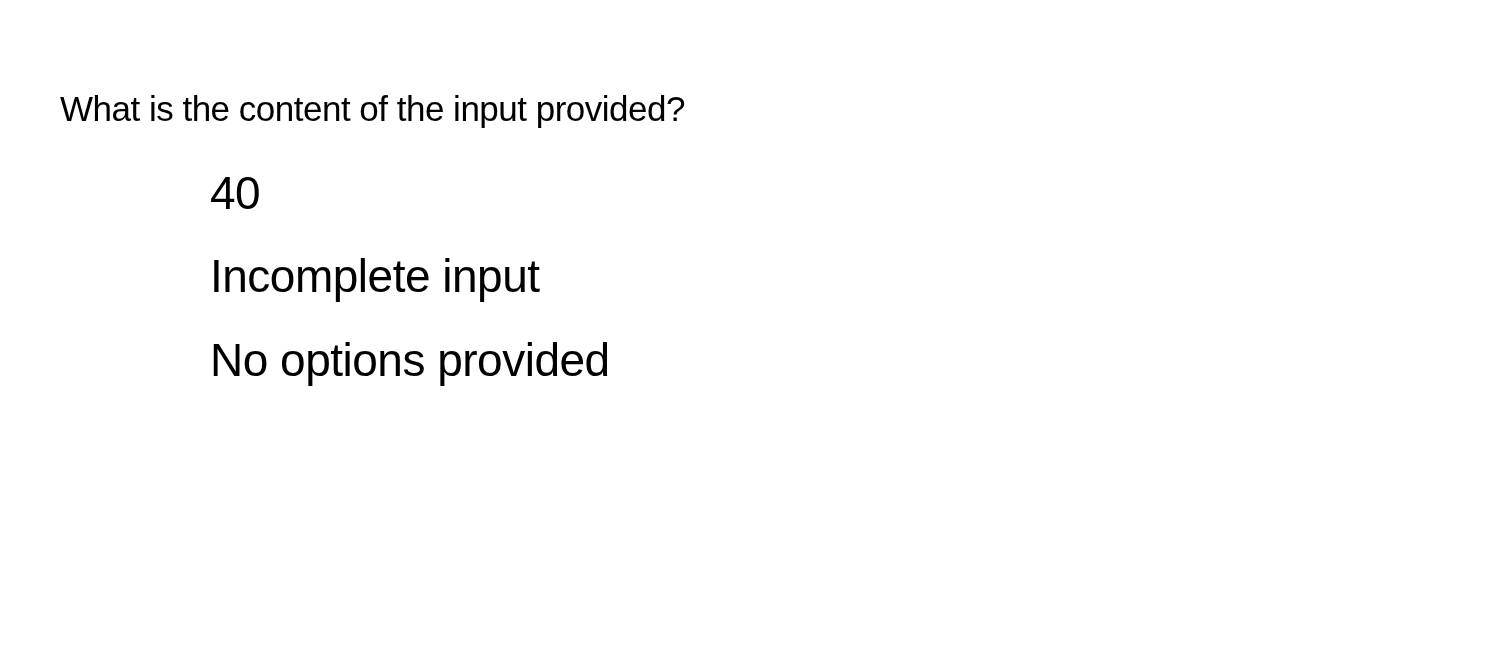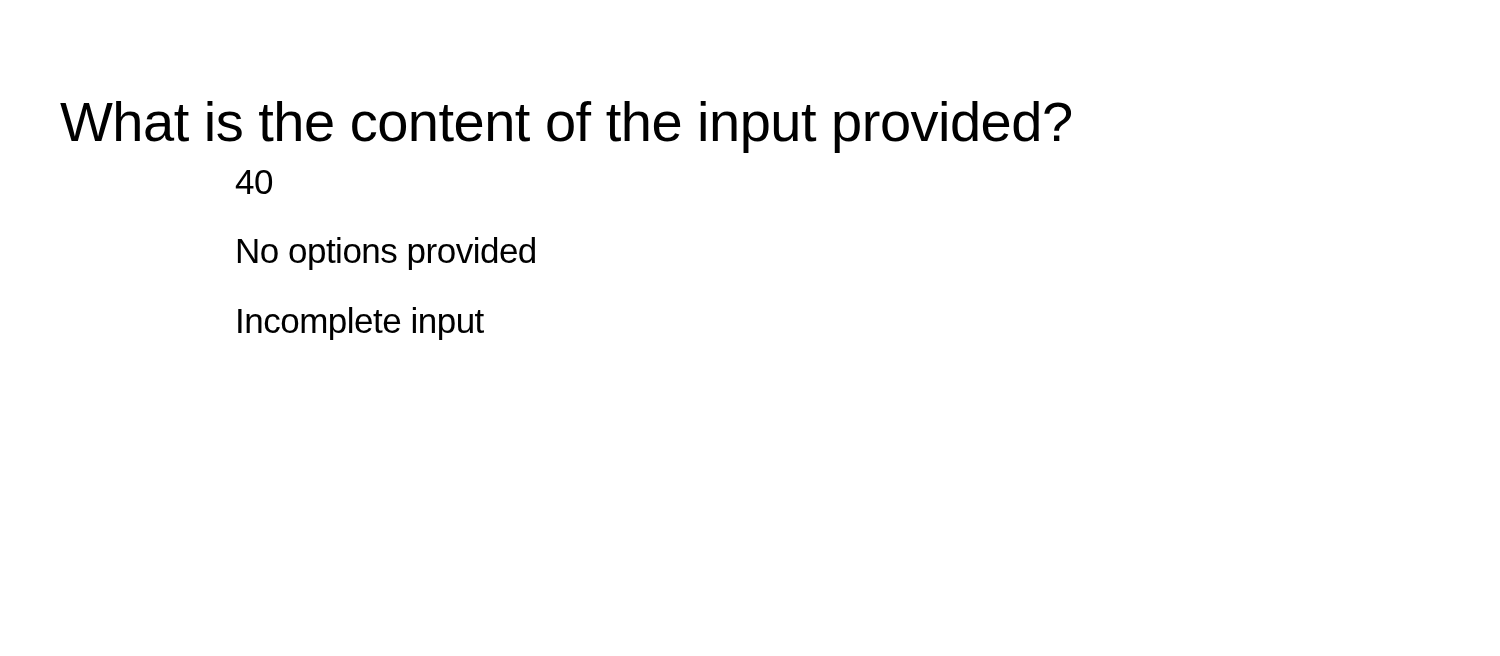--- a/index.html
+++ b/index.html
@@ -10,36 +10,36 @@
     body {
       width: 1500px;
       height: 656px;
       background: #ffffff;
       font-family: Arial, Helvetica, sans-serif;
       color: #000000;
       padding-top: 86px;
       padding-left: 60px;
     }
     .question {
-      font-size: 56px;
+      font-size: 35px;
       line-height: 1.3;
+      margin-bottom: 32px;
       letter-spacing: -0.5px;
     }
     .options {
       padding-left: 150px;
     }
     .option {
-      font-size: 35px;
+      font-size: 46px;
       line-height: 1.3;
       margin-bottom: 24px;
       letter-spacing: -0.5px;
-      margin-left: 25px;
     }
   </style>
 </head>
 <body>
 
 <div class="question">What is the content of the input provided?</div>
 <div class="options">
   <div class="option">40</div>
+  <div class="option">Incomplete input</div>
   <div class="option">No options provided</div>
-  <div class="option">Incomplete input</div>
 </div>
 
 </body></html>

